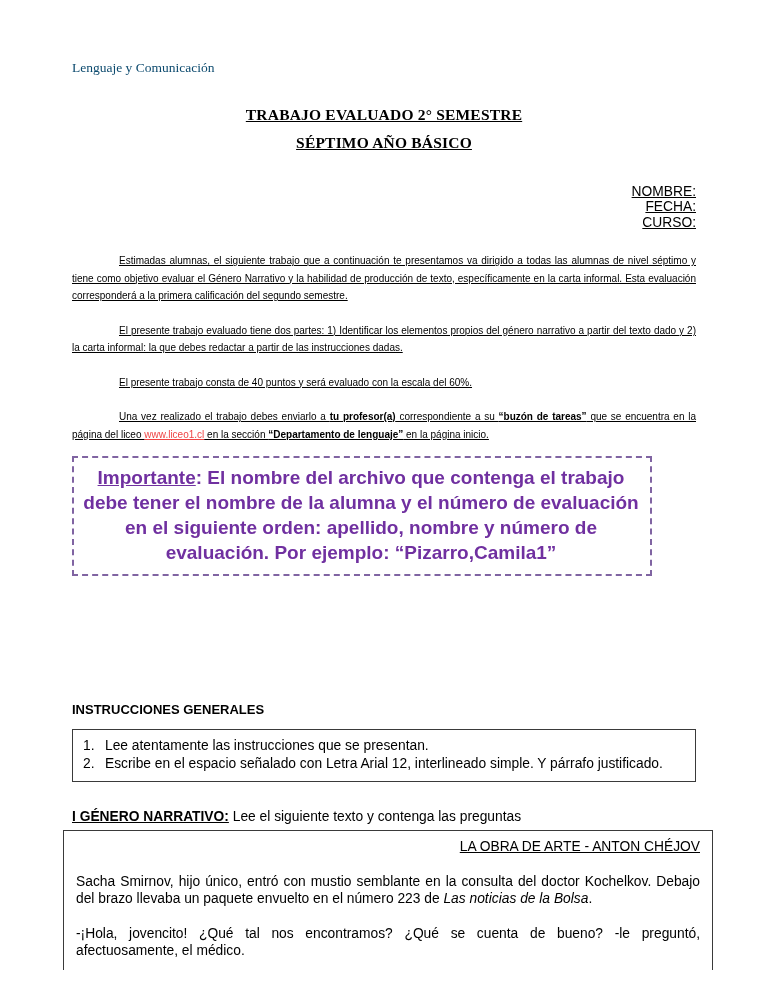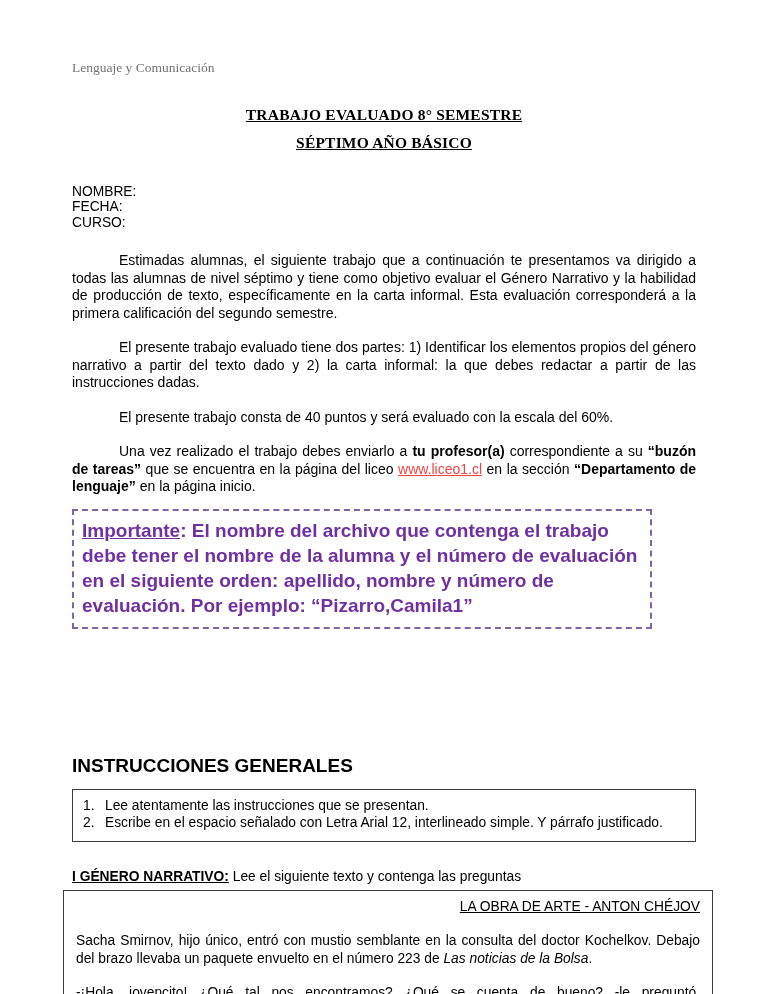--- a/index.html
+++ b/index.html
@@ -12,66 +12,69 @@
     background: #ffffff;
     overflow: hidden;
     font-family: "Liberation Sans", sans-serif;
     color: #000000;
   }
   .content { padding: 60px 72px 0 72px; }
 
   .subject {
     font-family: "Liberation Serif", serif;
     font-size: 13.5px;
-    color: #737373;
+    color: #0c4a6e;
   }
 
   .titles { text-align: center; margin-top: 30px; }
   .doc-title {
     font-family: "Liberation Serif", serif;
     font-weight: bold;
     font-size: 15.5px;
     text-decoration: underline;
     letter-spacing: 0.2px;
   }
   .doc-title + .doc-title { margin-top: 10px; }
 
   .fields { margin-top: 32px; }
   .field-label {
     font-size: 13.8px;
     line-height: 15.4px;
+    text-decoration: underline;
+    text-align: right;
   }
 
   .para {
     margin-top: 17px;
-    font-size: 14px;
+    font-size: 10px;
     line-height: 17.5px;
     text-align: justify;
     text-indent: 47px;
+    text-decoration: underline;
   }
   .para .b { font-weight: bold; }
   a.link { color: #ef4444; text-decoration: underline; cursor: pointer; }
 
   .important-box {
     margin-top: 13px;
     width: 580px;
     border: 2px dashed #8064a2;
     padding: 7px 10px 9px 8px;
     color: #7030a0;
     font-weight: bold;
     font-size: 19px;
     line-height: 25px;
-    text-align: left;
+    text-align: center;
   }
   .important-box .u { text-decoration: underline; }
 
   .instructions-heading {
     margin-top: 126px;
     font-weight: bold;
-    font-size: 19px;
+    font-size: 13px;
   }
   .instructions-box {
     margin-top: 12px;
     border: 1.5px solid #3a3a3a;
     padding: 7px 10px 9px 10px;
     font-size: 13.8px;
     line-height: 17.5px;
   }
   .instr-item { display: flex; }
   .instr-item .num { flex: 0 0 22px; }
@@ -106,21 +109,21 @@
 </style>
 </head>
 <body>
 
 <div class="page">
   <div class="content">
 
     <div class="subject">Lenguaje y Comunicación</div>
 
     <div class="titles">
-      <div class="doc-title">TRABAJO EVALUADO 8° SEMESTRE</div>
+      <div class="doc-title">TRABAJO EVALUADO 2° SEMESTRE</div>
       <div class="doc-title">SÉPTIMO AÑO BÁSICO</div>
     </div>
 
     <div class="fields">
       <div class="field-label">NOMBRE:</div>
       <div class="field-label">FECHA:</div>
       <div class="field-label">CURSO:</div>
     </div>
 
     <div class="para" style="margin-top:22px"><span>Estimadas alumnas, el siguiente trabajo que a continuación te presentamos va dirigido a todas las alumnas de nivel séptimo y tiene como objetivo evaluar el Género Narrativo y la habilidad de producción de texto, específicamente en la carta informal. Esta evaluación corresponderá a la primera calificación del segundo semestre.</span></div>

